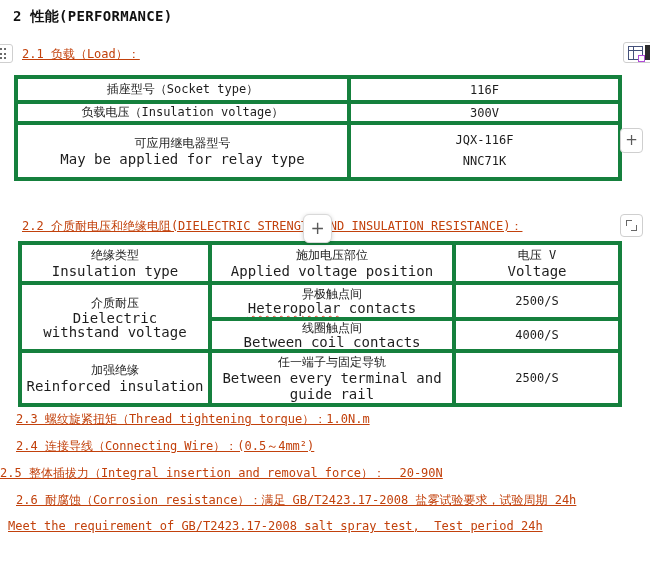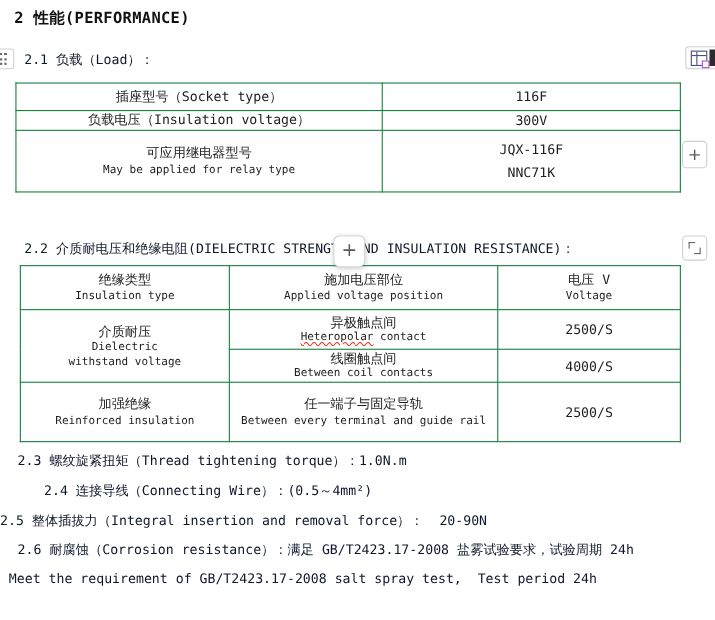--- a/index.html
+++ b/index.html
@@ -23,43 +23,44 @@
   .doc-title {
     left: 13px; top: 8px;
     font-size: 14px;
     font-weight: bold;
     color: #111;
     letter-spacing: 0.3px;
     white-space: nowrap;
   }
   .para {
     white-space: pre;
-    color: #0f172a;
+    color: #c2410c;
     letter-spacing: 0px;
+    text-decoration: underline;
   }
 
   
   table.doc-table {
     border-collapse: collapse;
     table-layout: fixed;
     background: #fff;
   }
   table.doc-table td, table.doc-table th {
-    border: 1px solid #15803d;
+    border: 4px solid #15803d;
     text-align: center;
     vertical-align: middle;
     padding: 0 2px;
     font-weight: normal;
     font-size: 12px;
     overflow: hidden;
   }
   .cell-line { line-height: 16px; }
   .cell-line.tight { line-height: 14px; }
   .cell-line.tall { line-height: 21px; }
-  .en-small { font-size: 10px; }
+  .en-small { font-size: 14px; }
 
   .misspell {
     text-decoration: underline;
     text-decoration-style: wavy;
     text-decoration-color: #e0442c;
     text-decoration-thickness: 1px;
     text-underline-offset: 2px;
   }
 
   
@@ -210,21 +211,21 @@
       </th>
     </tr>
     <tr style="height:36px">
       <td rowspan="2">
         <div class="cell-line">介质耐压</div>
         <div class="cell-line tight en-small">Dielectric</div>
         <div class="cell-line tight en-small">withstand voltage</div>
       </td>
       <td>
         <div class="cell-line tight">异极触点间</div>
-        <div class="cell-line tight en-small"><span class="misspell">Heteropolar</span><span> contact</span></div>
+        <div class="cell-line tight en-small"><span class="misspell">Heteropolar</span><span> contacts</span></div>
       </td>
       <td>2500/S</td>
     </tr>
     <tr style="height:30px">
       <td>
         <div class="cell-line tight">线圈触点间</div>
         <div class="cell-line tight en-small">Between coil contacts</div>
       </td>
       <td>4000/S</td>
     </tr>
@@ -236,21 +237,21 @@
       <td>
         <div class="cell-line">任一端子与固定导轨</div>
         <div class="cell-line en-small">Between every terminal and guide rail</div>
       </td>
       <td>2500/S</td>
     </tr>
   </tbody>
     </table>
 
   <div class="abs para" style="left:16px; top:411px;">2.3 螺纹旋紧扭矩（Thread tightening torque）：1.0N.m</div>
-  <div class="abs para" style="left:16px; top:438px;margin-left:24px;">2.4 连接导线（Connecting Wire）：(0.5～4mm²)</div>
+  <div class="abs para" style="left:16px; top:438px;">2.4 连接导线（Connecting Wire）：(0.5～4mm²)</div>
   <div class="abs para" style="left:0; top:465px;">2.5 整体插拔力（Integral insertion and removal force）：  20-90N</div>
   <div class="abs para" style="left:16px; top:492px;">2.6 耐腐蚀（Corrosion resistance）：满足 GB/T2423.17-2008 盐雾试验要求，试验周期 24h</div>
   <div class="abs para en-small" style="left:8px; top:519px; font-size:12px;">Meet the requirement of GB/T2423.17-2008 salt spray test,  Test period 24h</div>
 
   <div class="ui-btn" id="left-handle">
     <span class="dots-bar"></span>
     <span class="dots-bar"></span>
   </div>
 
   <div class="ui-btn" id="table-tool-btn">

